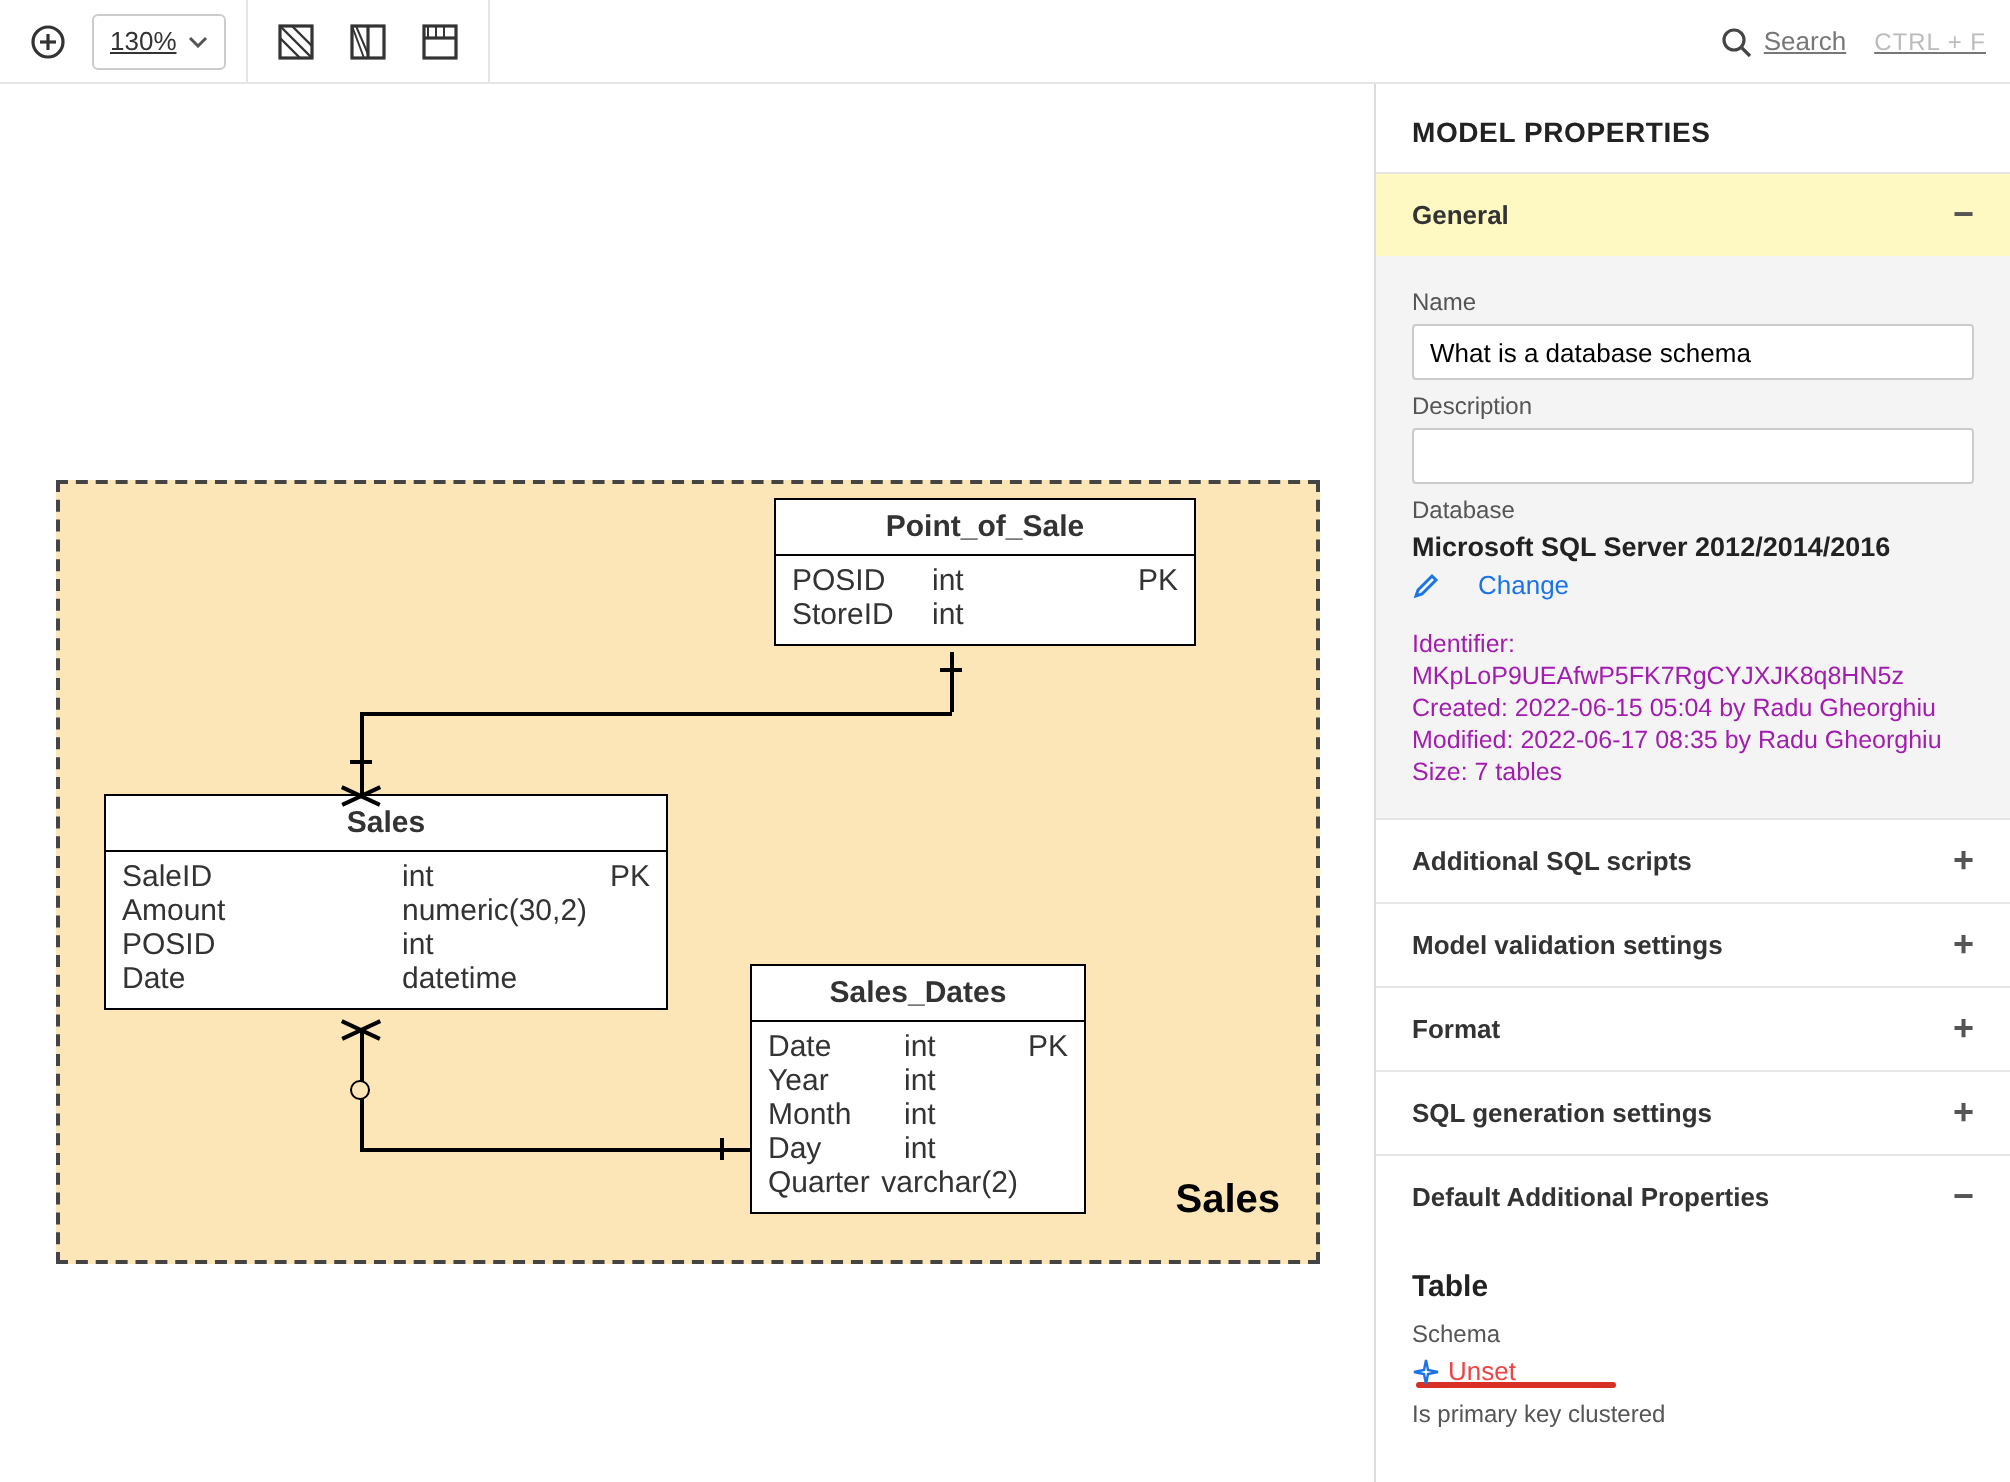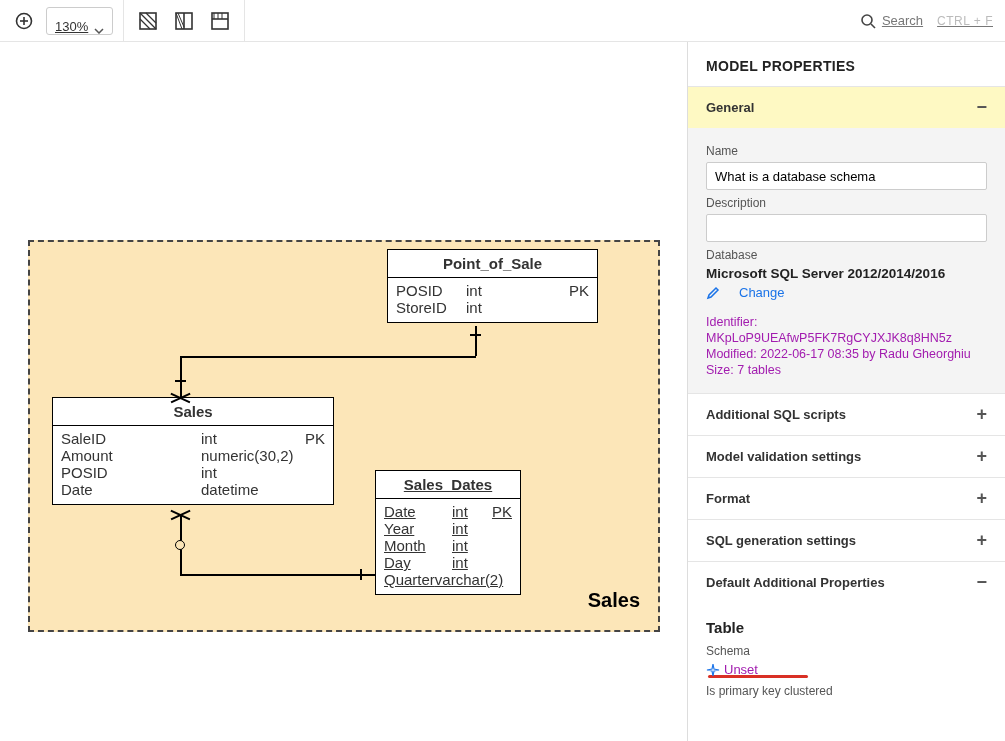--- a/index.html
+++ b/index.html
@@ -4,21 +4,21 @@
 <style>
   * { box-sizing: border-box; margin: 0; padding: 0; }
   html, body { width: 1005px; height: 741px; font-family: Arial, Helvetica, sans-serif; font-size: 13px; color: #333; overflow: hidden; }
   body { display: flex; flex-direction: column; }
 
   
   .toolbar { height: 42px; display: flex; align-items: center; border-bottom: 1px solid #e5e5e5; background: #fff; }
   .tbgroup { display: flex; align-items: center; height: 100%; border-right: 1px solid #e5e5e5; padding: 0 10px; gap: 8px; }
   .tbgroup:last-child { border-right: none; }
   .icon-btn { width: 28px; height: 28px; display: flex; align-items: center; justify-content: center; cursor: pointer; color: #444; }
-  .zoom-select { display: flex; align-items: flex-end; gap: 6px; height: 28px; padding: 0 8px; border: 1px solid #ccc; border-radius: 3px; cursor: pointer; font-size: 13px; color: #333; text-decoration: underline; }
+  .zoom-select { display: flex; align-items: center; gap: 6px; height: 28px; padding: 0 8px; border: 1px solid #ccc; border-radius: 3px; cursor: pointer; font-size: 13px; color: #333; text-decoration: underline; }
   .spacer { flex: 1; }
   .searchbox { display: flex; align-items: center; gap: 6px; padding: 0 12px; color: #777; text-decoration: underline; }
   .searchbox .hint { color: #bbb; font-size: 12px; margin-left: 8px; letter-spacing: .5px; }
 
   
   .main { flex: 1; display: flex; overflow: hidden; }
   .canvas-area { flex: 1; position: relative; background: #fff; overflow: hidden; }
   .canvas-scroll { position: absolute; inset: 0; }
 
   
@@ -55,21 +55,21 @@
   .field-lbl { font-size: 12px; color: #555; margin: 6px 0 4px 0; }
   .txt-input { width: 100%; height: 28px; border: 1px solid #ccc; border-radius: 2px; padding: 0 8px; font-size: 13px; background: #fff; }
   .meta-line { font-size: 12.5px; color: #a21caf; margin: 2px 0; }
   .db-name { font-weight: bold; font-size: 13.5px; color: #222; margin-top: 4px; }
   .change-link { color: #1a73e8; font-size: 13px; display: inline-flex; align-items: flex-end; gap: 19px; margin-top: 4px; cursor: pointer; }
   .plus, .minus { font-size: 18px; color: #555; }
 
   .subhead { font-weight: bold; font-size: 15px; color: #222; margin: 6px 0 8px 0; }
   .schema-row { display: flex; align-items: center; gap: 10px; }
   .schema-row .txt-input { flex: 1; }
-  .unset { color: #a21caf; font-size: 13px; display: inline-flex; align-items: center; gap: 4px; cursor: pointer; white-space: nowrap; }
+  .unset { color: #ef4444; font-size: 13px; display: inline-flex; align-items: center; gap: 4px; cursor: pointer; white-space: nowrap; }
   .red-underline { height: 3px; background: #d93025; width: 100px; border-radius: 2px; margin-top: -2px; margin-left: 2px; }
   .small { font-size: 12px; color: #555; margin-top: 6px; }
 
   svg { display: block; }
 </style>
 </head>
 <body>
 
 <div class="toolbar">
   <div class="tbgroup">
@@ -167,21 +167,21 @@
               <span class="cflag"></span>
             </div>
           <div class="row">
               <span class="cname">Date</span>
               <span class="ctype">datetime</span>
               <span class="cflag"></span>
             </div>
         </div>
       </div>
 
-      <div class="entity dates" style="left:375px; top:428px; width:146px;text-decoration:underline;">
+      <div class="entity dates" style="left:375px; top:440px; width:168px;">
         <div class="ent-title">Sales_Dates</div>
         <div class="ent-body">
           <div class="row">
               <span class="cname">Date</span>
               <span class="ctype">int</span>
               <span class="cflag">PK</span>
             </div>
           <div class="row">
               <span class="cname">Year</span>
               <span class="ctype">int</span>
@@ -244,20 +244,21 @@
         <div class="db-name">Microsoft SQL Server 2012/2014/2016</div>
         <div class="change-link">
           <svg width="14" height="14" viewBox="0 0 14 14">
               <path d="M2 12 L3 9 L10 2 L12 4 L5 11 L2 12 Z" fill="none" stroke="#1a73e8" stroke-width="1.5"></path>
             </svg>
           <span>Change</span>
         </div>
         <div style="height:10px"></div>
         <div class="meta-line">Identifier:</div>
         <div class="meta-line">MKpLoP9UEAfwP5FK7RgCYJXJK8q8HN5z</div>
+        <div class="meta-line">Created: 2022-06-15 05:04 by Radu Gheorghiu</div>
         <div class="meta-line">Modified: 2022-06-17 08:35 by Radu Gheorghiu</div>
         <div class="meta-line">Size: 7 tables</div>
       </div>
     </div>
 
     <div class="section collapsed">
       <div class="section-hdr" style="background:#fff;">
         <span>Additional SQL scripts</span>
         <span class="plus">+</span>
       </div>

